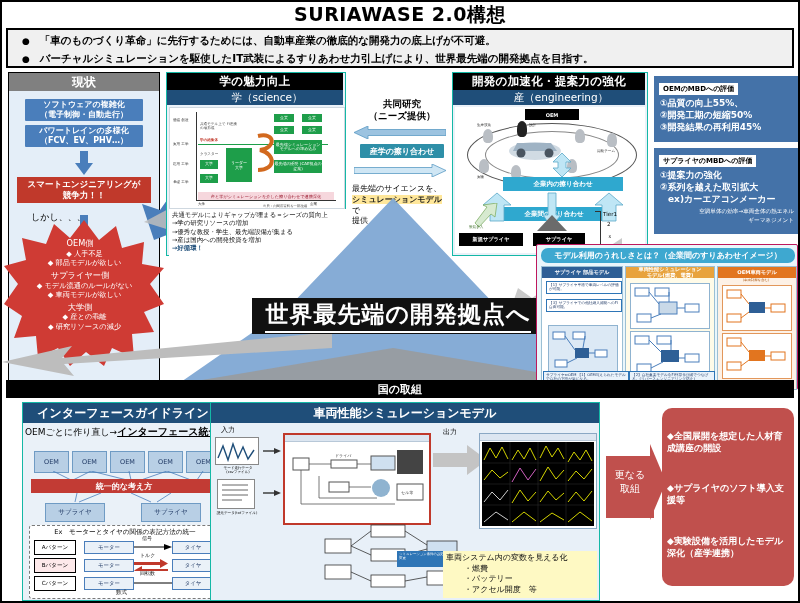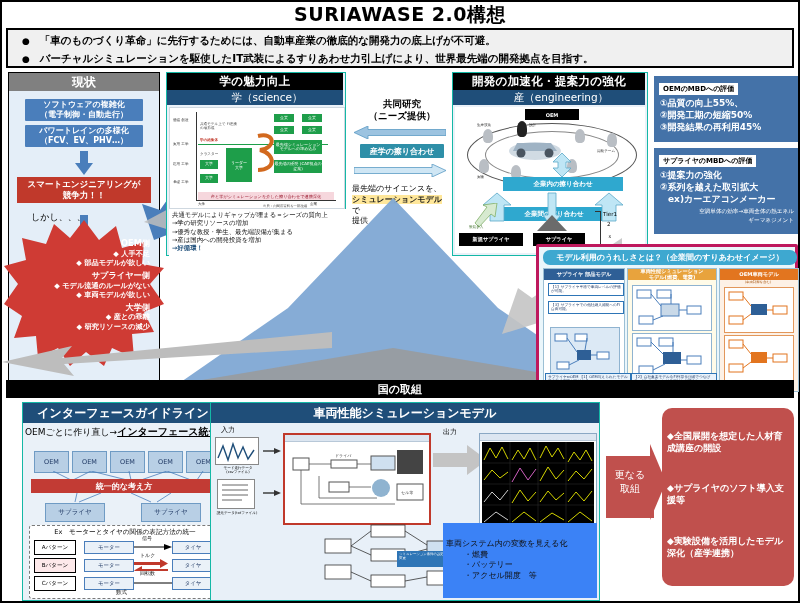--- a/index.html
+++ b/index.html
@@ -28,22 +28,22 @@
   
   #p-genjo{left:6px;top:70px;width:152px;height:318px;border:1px solid #000;background:#e4eef8;}
   .bbox{background:#4a7ebb;color:#fff;font-size:8px;font-weight:bold;line-height:1.3;
         border-radius:1px;padding:2px 0;}
   .rbox{background:#c0392b;color:#fff;font-size:8.5px;font-weight:bold;line-height:1.3;
         padding:3px 0;}
   .darrow{width:0;height:0;border-left:9px solid transparent;border-right:9px solid transparent;
           border-top:12px solid #4a7ebb;}
   .dstem{width:8px;background:#4a7ebb;}
   #star{left:2px;top:218px;width:160px;height:146px;}
-  .starlist{position:absolute;left:18px;top:16px;width:128px;color:#fff;
-            font-size:7.2px;font-weight:bold;line-height:1.32;text-align:right;}
+  .starlist{position:absolute;left:12px;top:16px;width:128px;color:#fff;
+            font-size:7.2px;font-weight:normal;line-height:1.32;text-align:center;}
   .starlist .hd{font-size:8.2px;margin-top:2px;}
   .starlist .li{padding-left:9px;}
 
   
   #p-sci{left:164px;top:70px;width:180px;height:184px;}
   #sci-art{position:absolute;left:2px;top:34px;width:174px;height:100px;
            background:#fff;border:1px solid #cfd8e0;overflow:hidden;}
   .axisv{position:absolute;left:26px;top:4px;width:1px;height:88px;background:#333;}
   .axish{position:absolute;left:26px;top:92px;width:140px;height:1px;background:#333;}
   .gbx{position:absolute;background:#1e9e4a;color:#fff;font-size:4px;text-align:center;
@@ -86,21 +86,21 @@
        padding:1px 4px;margin:4px 0 3px 5px;}
   .evl{font-size:9px;font-weight:bold;line-height:1.32;padding-left:6px;}
   .evs{font-size:5.6px;line-height:1.25;padding:2px 4px 0 12px;text-align:right;}
 
   
   #bigtxt{left:250px;top:296px;width:292px;height:36px;background:#111;color:#fff;
           font-size:23px;font-weight:bold;letter-spacing:1px;}
   #bigtxt span{border-bottom:2px solid #fff;padding-bottom:1px;}
 
   
-  #p-model{left:534px;top:242px;width:262px;height:146px;border:3px solid #be185d;
+  #p-model{left:534px;top:242px;width:262px;height:146px;border:1px solid #be185d;
            background:#eaf6fb;border-radius:2px;}
   #mh{position:absolute;left:4px;top:3px;width:254px;height:15px;background:#3ea8d0;
       color:#fff;font-size:8px;font-weight:bold;border-radius:7px;}
   .mcol{position:absolute;top:21px;height:122px;border:1px solid #9bbfd4;background:#fff;}
   .mcolh{font-size:5.2px;font-weight:bold;color:#fff;height:11px;
          display:flex;align-items:center;justify-content:center;text-align:center;line-height:1.05;}
   .callout{position:absolute;border:1px solid #2e75b6;background:#fff;color:#1f3864;
            font-size:3.7px;line-height:1.2;padding:1px 2px;}
   .bdiag{position:absolute;background:#dce9f5;border:1px solid #8fb3d0;}
 
@@ -133,22 +133,22 @@
        color:#1f3864;font-size:5.4px;display:flex;align-items:center;justify-content:center;}
   .lbl-sm{position:absolute;font-size:5px;color:#111;}
 
   
   #p-veh{left:208px;top:400px;width:390px;height:199px;}
   #vh{position:absolute;left:0;top:0;width:388px;height:20px;background:#1f4e79;
       color:#fff;font-size:12px;font-weight:bold;}
   #vbody{position:absolute;left:0;top:20px;width:388px;height:177px;background:#e8f0f8;}
   .win{position:absolute;background:#fff;border:1px solid #8aa8c4;}
   .wbar{height:6px;background:#dce6f1;border-bottom:1px solid #b8c8d8;}
-  #vtxt{position:absolute;right:2px;bottom:2px;width:148px;background:#3b82f6;
-        font-size:8px;line-height:1.35;padding:16px 3px;color:#111;}
+  #vtxt{position:absolute;right:2px;bottom:2px;width:148px;background:#fef9c3;
+        font-size:8px;line-height:1.35;padding:2px 3px;color:#111;}
   #vtxt .t1{font-weight:normal;}
 
   
   #p-more{left:604px;top:402px;width:190px;height:195px;}
   #moretab{position:absolute;left:0;top:52px;width:48px;height:62px;background:#c0504d;}
   #moretab .lb{position:absolute;left:0;top:12px;width:48px;text-align:center;
                color:#fff;font-size:10px;line-height:1.35;}
   #morenotch{position:absolute;left:44px;top:40px;width:0;height:0;
              border-top:38px solid transparent;border-bottom:38px solid transparent;
              border-left:16px solid #c0504d;}
@@ -415,20 +415,23 @@
     <polygon points="215,0 320,110 430,186 0,186 110,110" fill="#7fa8d4" opacity="0.95"></polygon>
     <polygon points="215,150 430,186 0,186" fill="#9a9a9a" opacity="0.85"></polygon>
   </svg>
   <svg class="abs" style="left:0;top:330px;" width="330" height="52">
     <polygon points="330,0 60,26 70,14 0,30 72,44 62,32 330,16" fill="#bdbdbd"></polygon>
   </svg>
   <svg class="abs" style="left:500px;top:236px;" width="120" height="146">
     <polygon points="120,0 30,60 16,50 0,96 52,80 40,70 120,14" fill="#c4c4c4" opacity="0.9"></polygon>
   </svg>
 
+  <div class="abs ctr" id="bigtxt">
+    <span>世界最先端の開発拠点へ</span>
+  </div>
 
   <div class="abs" id="p-model">
     <div class="abs ctr" id="mh">モデル利用のうれしさとは？（企業間のすりあわせイメージ）</div>
 
     <div class="mcol" style="left:4px;width:80px;">
       <div class="mcolh" style="background:#2e5f96;">サプライヤ 部品モデル</div>
       <div class="callout" style="left:4px;top:14px;width:70px;">【1】サプライヤ単独で車両レベルの評価が可能。</div>
       <div class="callout" style="left:4px;top:32px;width:70px;">【3】サプライヤでの他社納入開発へのFI自由可能。</div>
       <div class="bdiag" style="left:6px;top:58px;width:68px;height:54px;">
         <svg width="68" height="54">

